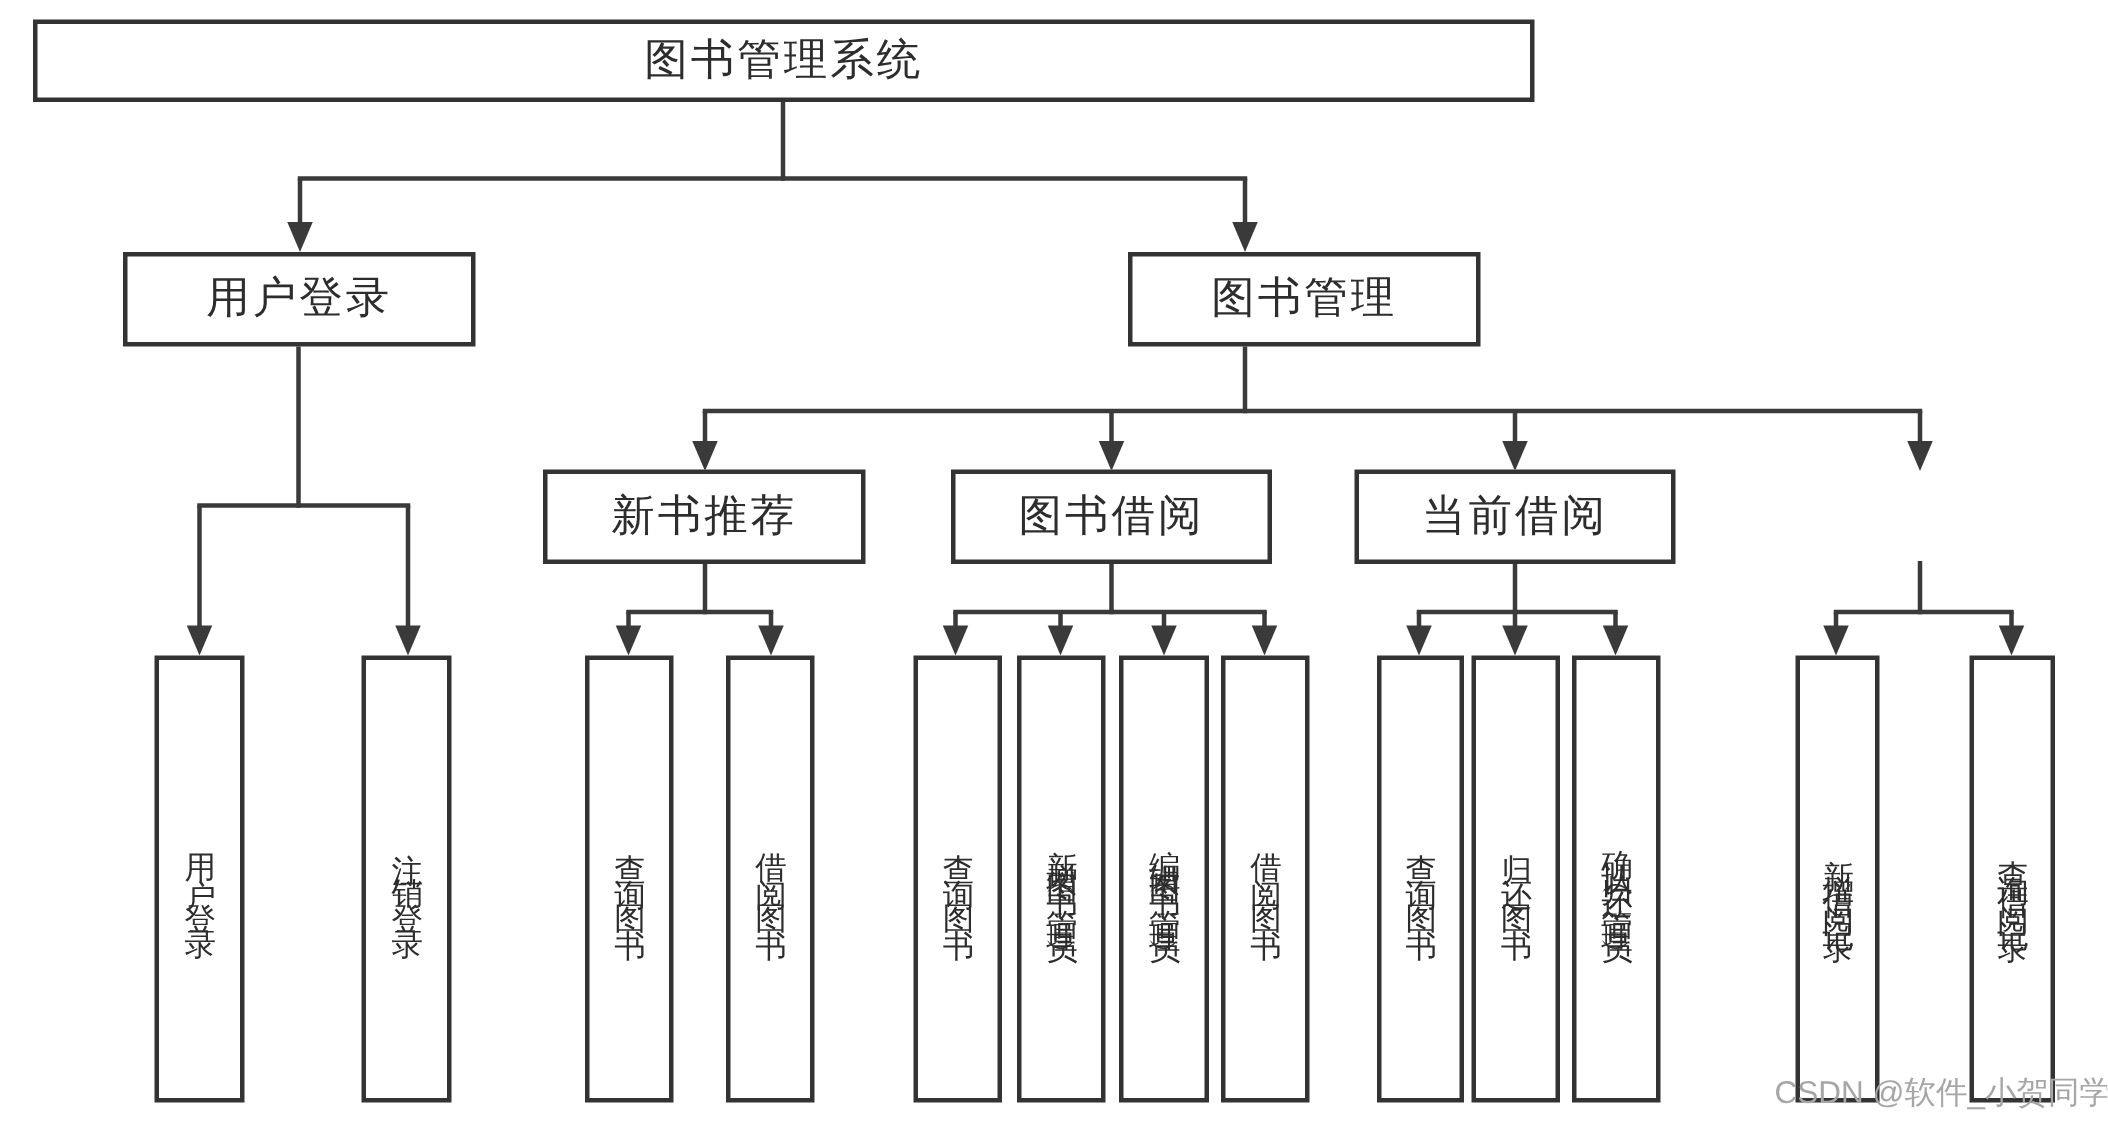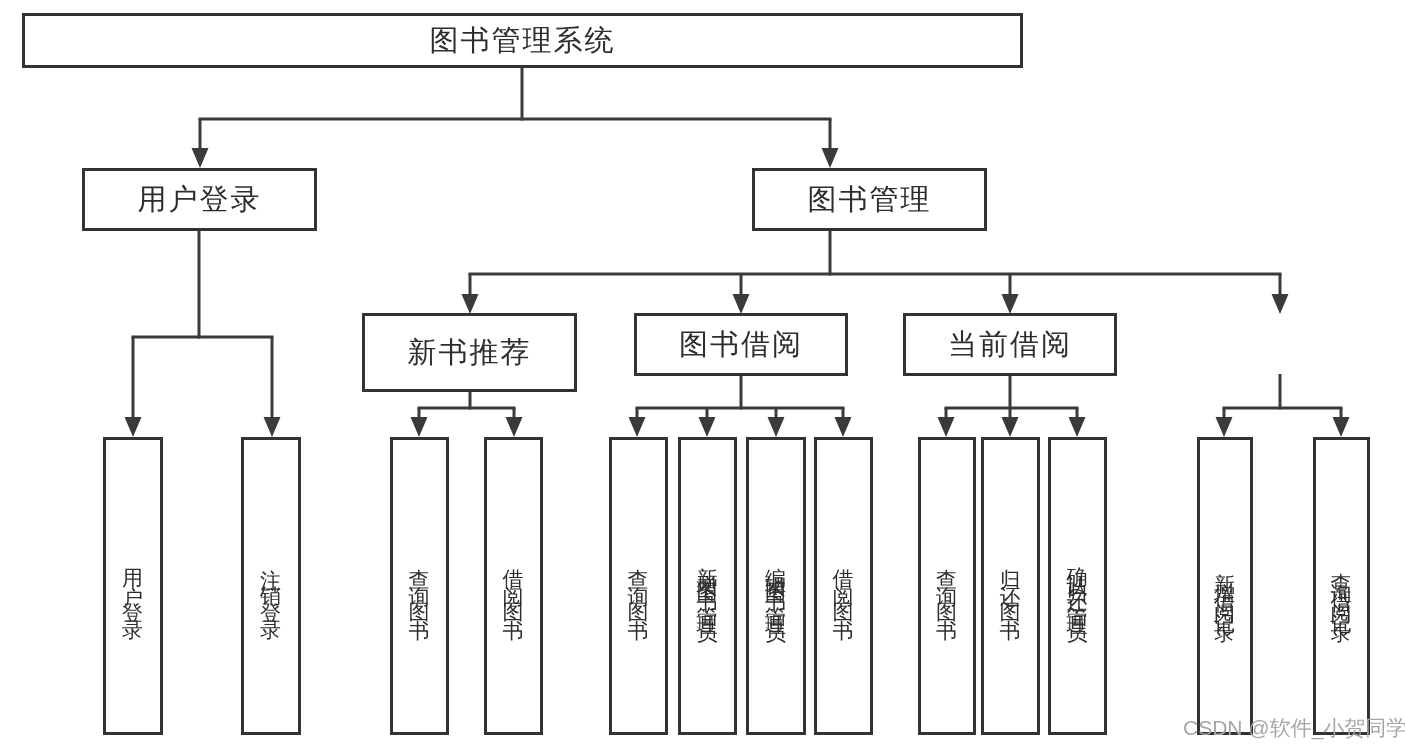--- a/index.html
+++ b/index.html
@@ -139,21 +139,21 @@
     <span>图书管理系统</span>
   </div>
 
   <div class="box box-h" style="left:82px; top:168px; width:235px; height:63px;">
     <span>用户登录</span>
   </div>
   <div class="box box-h" style="left:712px; top:168px; width:235px; height:63px;margin-left:40px;">
     <span>图书管理</span>
   </div>
 
-  <div class="box box-h" style="left:362px; top:313px; width:215px; height:79px;">
+  <div class="box box-h" style="left:362px; top:313px; width:215px; height:63px;">
     <span>新书推荐</span>
   </div>
   <div class="box box-h" style="left:903px; top:313px; width:214px; height:63px;">
     <span>当前借阅</span>
   </div>
   <div class="box box-h" style="left:634px; top:313px; width:214px; height:63px;">
     <span>图书借阅</span>
   </div>
 
   <div class="box box-v ls4" style="left:103px; top:437px; width:60px; height:298px;">

